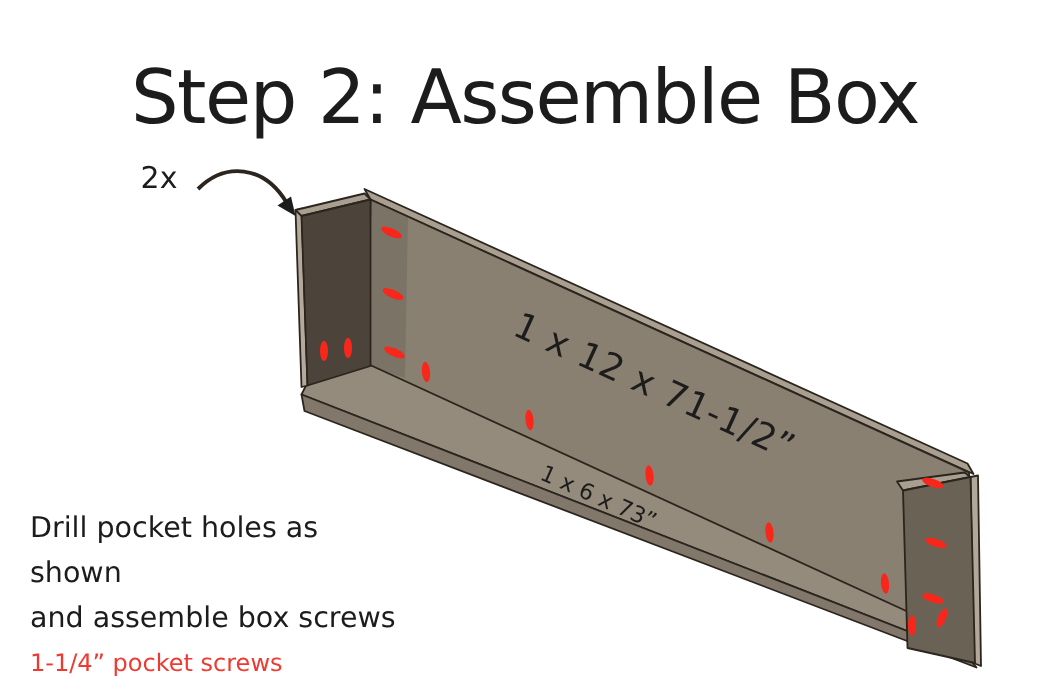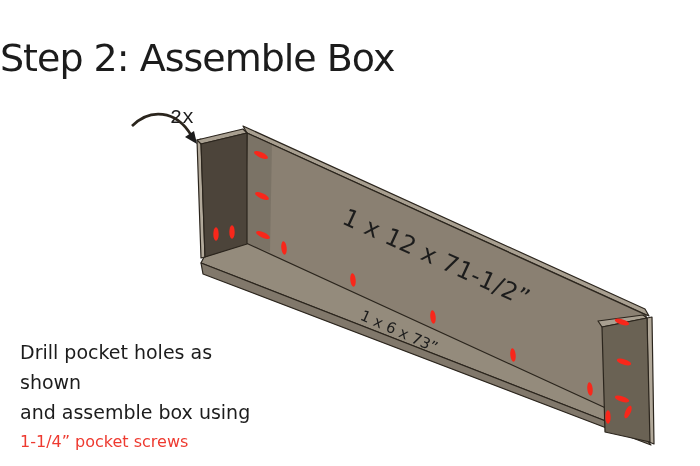--- a/index.html
+++ b/index.html
@@ -1,26 +1,26 @@
 <!DOCTYPE html>
 <html style="--text: #1c1c1c; --accent: #ee3a30; --bg: #ffffff;"><head>
 <meta charset="utf-8">
 <style>
   html,body{margin:0;padding:0;background:#fff;}
   .canvas{
     position:relative;width:700px;height:466px;background:var(--bg,#ffffff);
     overflow:hidden;font-family:"DejaVu Sans","Liberation Sans",sans-serif;
   }
   .title{
-    position:absolute;top:36px;left:0;width:100%;
-    font-size:38px;letter-spacing:-1px;color:var(--text,#1c1c1c);white-space:nowrap;
+    position:absolute;top:36px;left:0;width:100%;text-align:center;
+    font-size:50px;letter-spacing:-1px;color:var(--text,#1c1c1c);white-space:nowrap;
   }
   .part-label{
-    position:absolute;left:18px;top:103px;width:176px;text-align:right;
-    font-size:20px;line-height:30px;color:var(--text,#1c1c1c);font-family:Liberation Mono, monospace;
+    position:absolute;left:18px;top:103px;width:176px;text-align:center;
+    font-size:20px;line-height:30px;color:var(--text,#1c1c1c);
   }
   .instructions{
     position:absolute;left:20px;top:337px;width:252px;
     font-size:19px;line-height:30px;color:var(--text,#1c1c1c);
   }
   .instructions .red{color:var(--accent,#ee3a30);font-size:16px;}
   svg.diagram{position:absolute;left:0;top:0;}
 </style>
 </head>
 <body>
@@ -80,17 +80,17 @@
     <path d="M 132,126 C 150,108 176,110 191,135" fill="none" stroke-width="2.6" stroke="#2b251d"></path>
     <polygon points="197,144 194,131 185,137" stroke="none" fill="#1c1c1c"></polygon>
 
     <text x="433" y="265" transform="rotate(24.5 433 265)" text-anchor="middle" font-size="24" letter-spacing="0.5" fill="#1c1c1c">1 x 12 x 71-1/2”</text>
 
     <text x="397" y="336" transform="rotate(24 397 336)" text-anchor="middle" font-size="15" fill="#1c1c1c">1 x 6 x 73”</text>
   </svg>
 
   <div class="instructions">
     <div>Drill pocket holes as shown</div>
-    <div>and assemble box using</div>
+    <div>and assemble box screws</div>
     <div class="red">1-1/4” pocket screws</div>
   </div>
 
 </div>
 
 </body></html>

